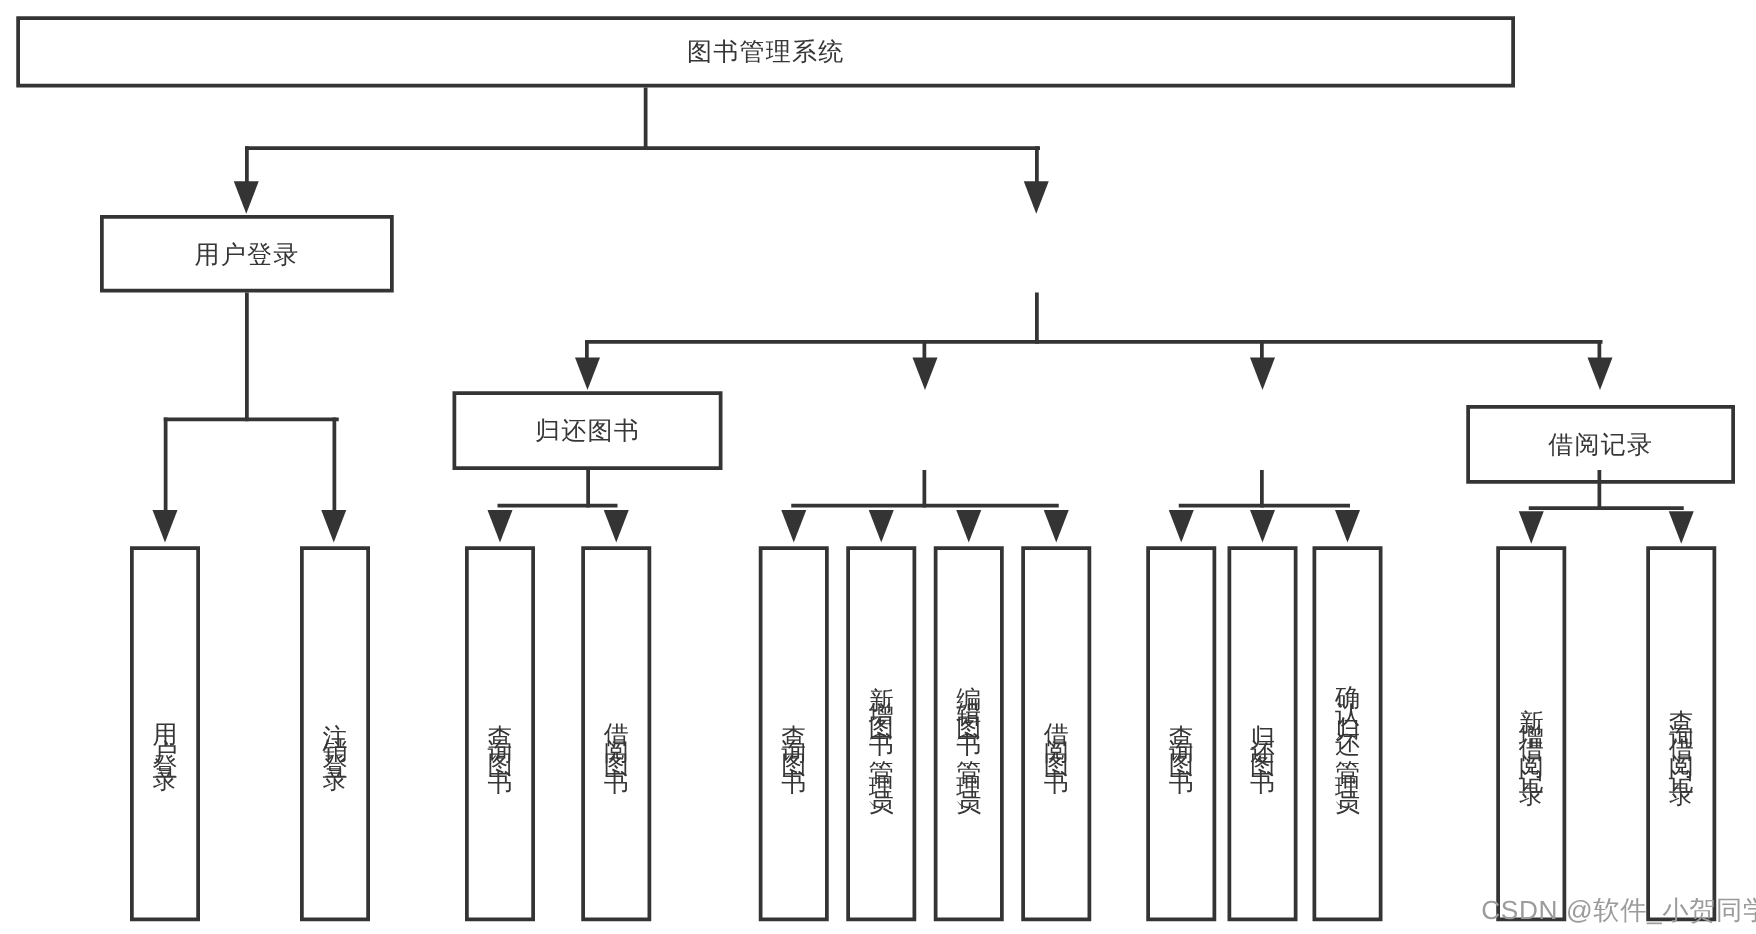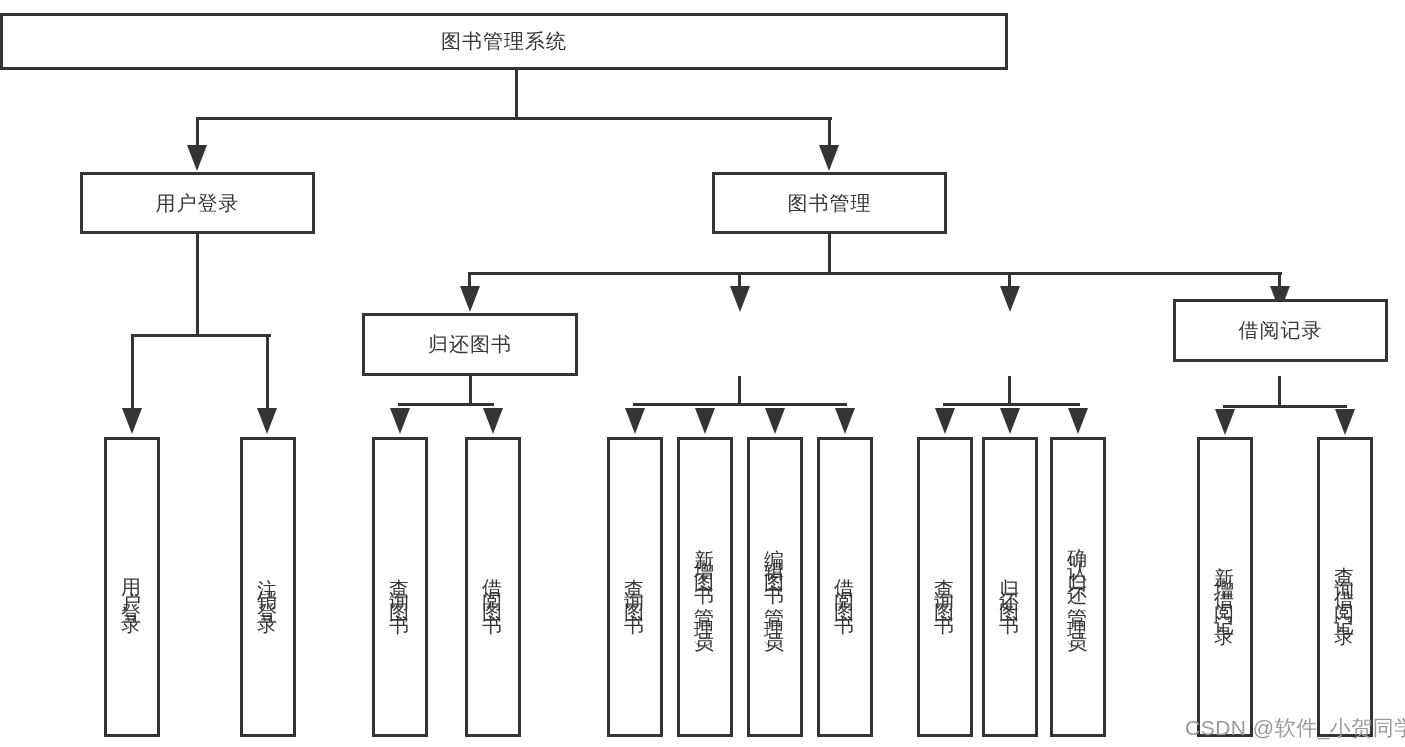--- a/index.html
+++ b/index.html
@@ -35,36 +35,33 @@
   .watermark{
     position:absolute;left:1185px;top:714px;z-index:5;
     font-size:21px;color:var(--wm);letter-spacing:0.5px;white-space:nowrap;
   }
 </style>
 </head>
 <body>
 
 <div class="canvas">
 
-  <div class="box" style="left:0;top:13px;width:1008px;height:57px;">
+  <div class="box" style="left:13px;top:13px;width:1199px;height:57px;">
     <span>图书管理系统</span>
   </div>
 
   <div class="vline" style="left:515px;top:70px;height:50px;"></div>
   <div class="hline" style="left:196px;top:117px;width:636px;"></div>
   <div class="vline" style="left:196px;top:117px;height:30px;"></div>
   <div class="arrow" style="left:187px;top:145px;"></div>
   <div class="vline" style="left:828px;top:117px;height:30px;"></div>
   <div class="arrow" style="left:819px;top:145px;"></div>
 
   <div class="box" style="left:80px;top:172px;width:235px;height:62px;">
     <span>用户登录</span>
-  </div>
-  <div class="box" style="left:712px;top:172px;width:235px;height:62px;">
-    <span>图书管理</span>
   </div>
 
   <div class="vline" style="left:196px;top:234px;height:103px;"></div>
   <div class="hline" style="left:131px;top:334px;width:140px;"></div>
   <div class="vline" style="left:131px;top:334px;height:76px;"></div>
   <div class="arrow" style="left:122px;top:408px;"></div>
   <div class="vline" style="left:266px;top:334px;height:76px;"></div>
   <div class="arrow" style="left:257px;top:408px;"></div>
 
   <div class="vline" style="left:828px;top:234px;height:41px;"></div>
@@ -74,21 +71,21 @@
   <div class="vline" style="left:738px;top:272px;height:16px;"></div>
   <div class="arrow" style="left:730px;top:286px;"></div>
   <div class="vline" style="left:1008px;top:272px;height:16px;"></div>
   <div class="arrow" style="left:1000px;top:286px;"></div>
   <div class="vline" style="left:1278px;top:272px;height:16px;"></div>
   <div class="arrow" style="left:1270px;top:286px;"></div>
 
   <div class="box" style="left:362px;top:313px;width:216px;height:63px;">
     <span>归还图书</span>
   </div>
-  <div class="box" style="left:1173px;top:299px;width:215px;height:63px;">
+  <div class="box" style="left:1173px;top:324px;width:215px;height:63px;">
     <span>借阅记录</span>
   </div>
 
   <div class="vline" style="left:469px;top:376px;height:30px;"></div>
   <div class="hline" style="left:398px;top:403px;width:96px;"></div>
   <div class="arrow" style="left:390px;top:408px;"></div>
   <div class="arrow" style="left:483px;top:408px;"></div>
 
   <div class="vline" style="left:738px;top:376px;height:30px;"></div>
   <div class="hline" style="left:633px;top:403px;width:214px;"></div>

